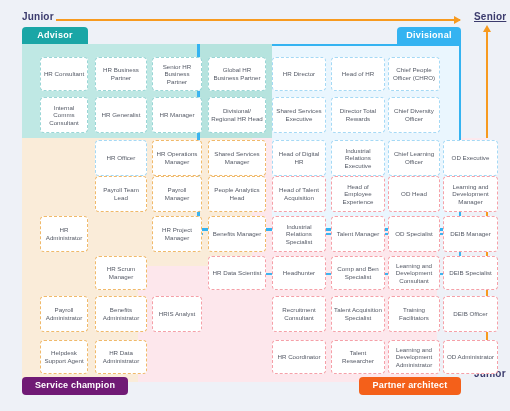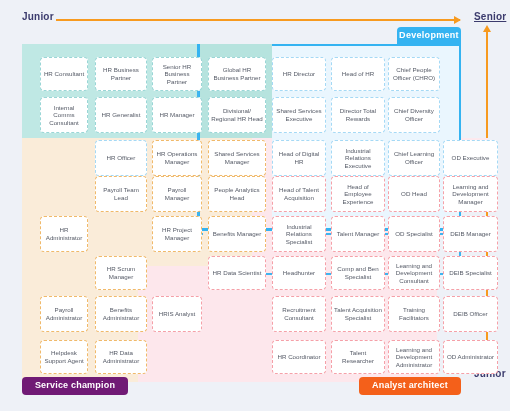--- a/index.html
+++ b/index.html
@@ -166,24 +166,25 @@
       <div class="conn" style="left: 440px; top: 233px; width: 3px; height: 2px;"></div>
       <div class="conn" style="left: 266px; top: 273px; width: 6px; height: 2px;"></div>
       <div class="conn" style="left: 326px; top: 273px; width: 5px; height: 2px;"></div>
       <div class="conn" style="left: 385px; top: 273px; width: 3px; height: 2px;"></div>
       <div class="conn" style="left: 440px; top: 273px; width: 3px; height: 2px;"></div>
       <div class="conn" style="left: 266px; top: 273px; width: 6px; height: 2px;"></div>
       <div class="conn" style="left: 459px; top: 233px; width: 2px; height: 40px;"></div>
       <div class="conn" style="left: 197px; top: 233px; width: 6px; height: 2px;"></div>
     </div>
 
-  <div class="tab" id="tab-strategist">Development</div>
+  <div class="tab" id="tab-advisor">Advisor</div>
+  <div class="tab" id="tab-strategist">Divisional</div>
 
   <div class="pill" id="pill-service">Service champion</div>
-  <div class="pill" id="pill-solution">Analyst architect</div>
+  <div class="pill" id="pill-solution">Partner architect</div>
 
   <div id="cards">
       <div class="card teal" style="left: 40px; top: 57px; width: 48px; height: 34px;">
         <span>HR Consultant</span>
       </div>
       <div class="card teal" style="left: 95px; top: 57px; width: 52px; height: 34px;">
         <span>HR Business Partner</span>
       </div>
       <div class="card teal" style="left: 152px; top: 57px; width: 50px; height: 34px;">
         <span>Senior HR Business Partner</span>

